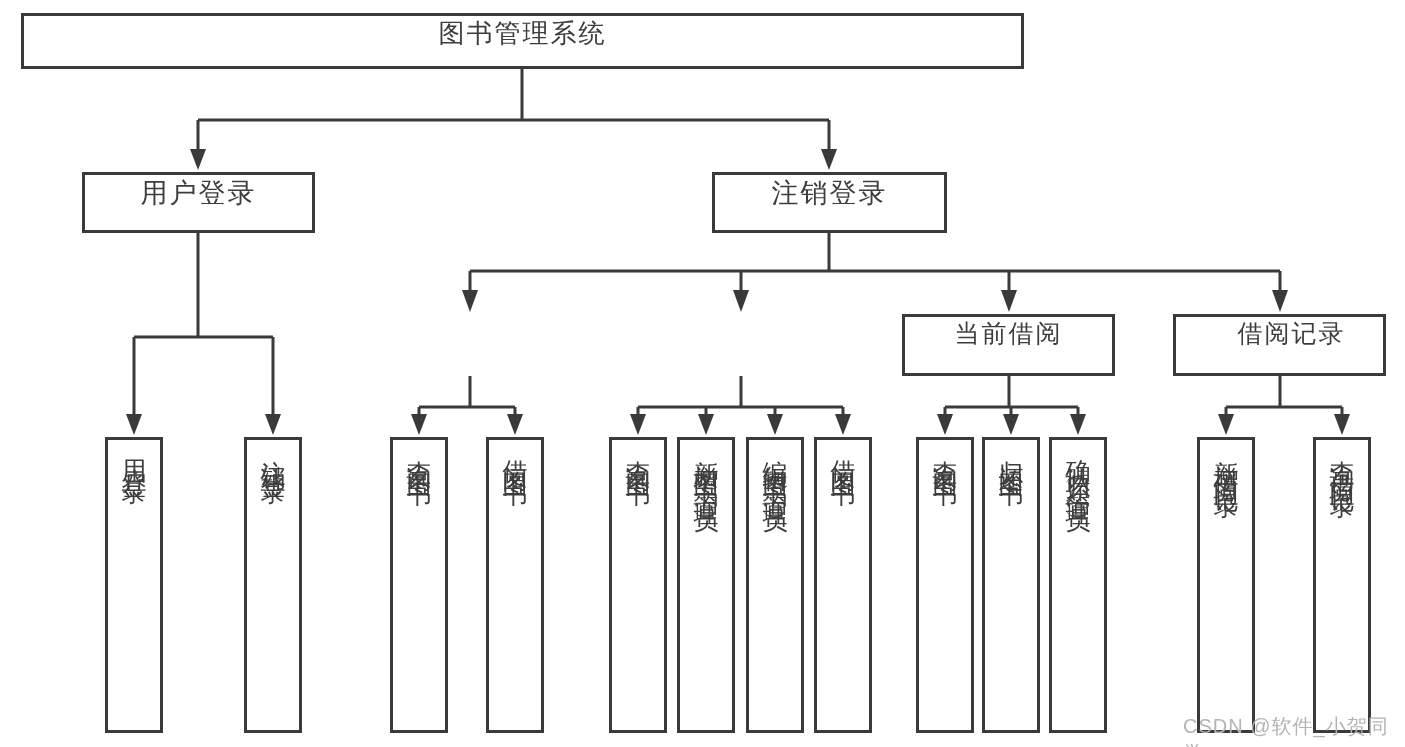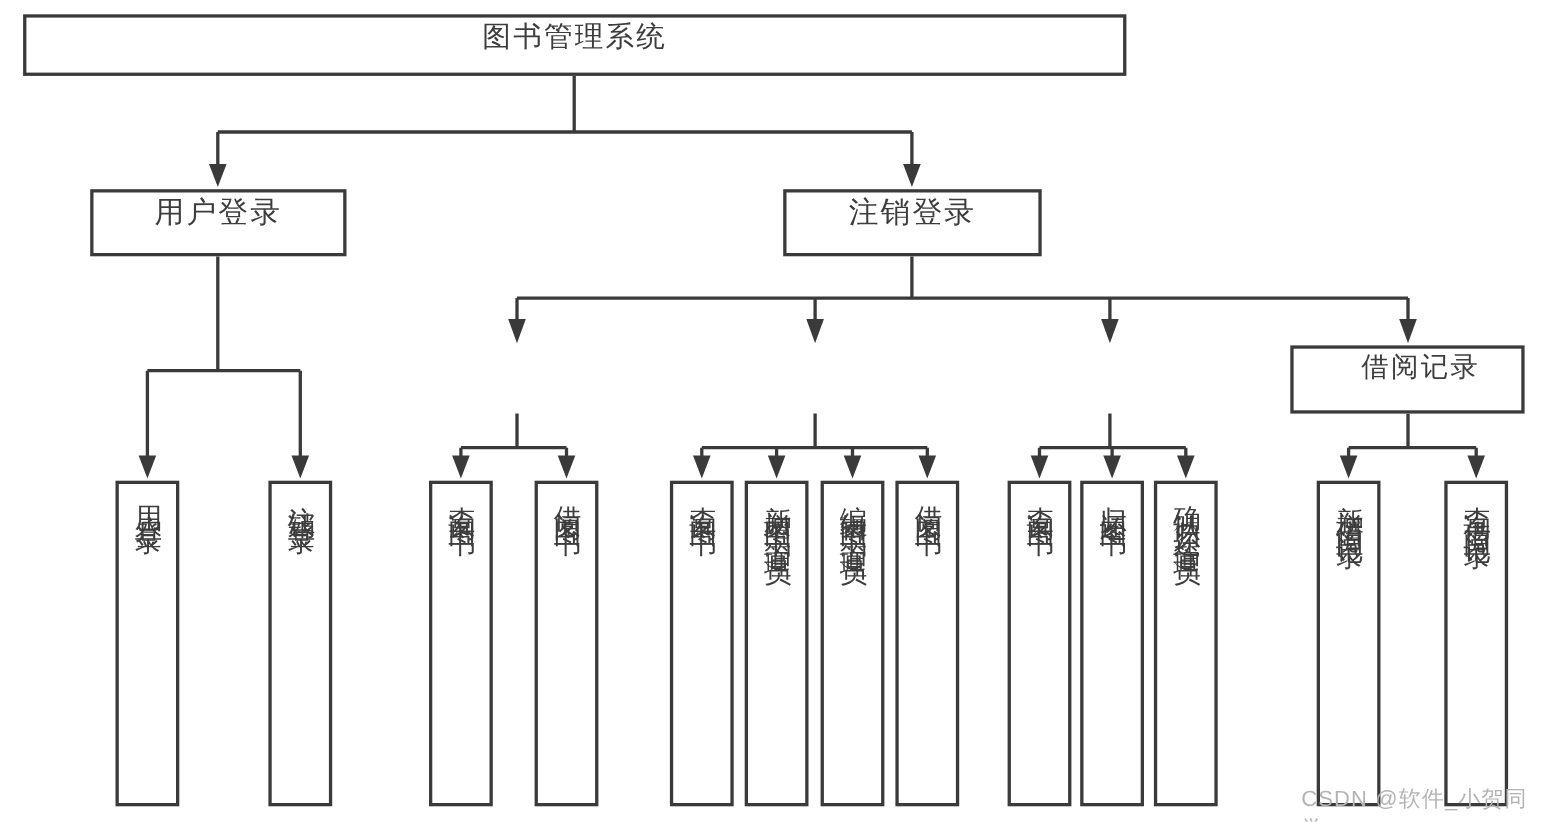--- a/index.html
+++ b/index.html
@@ -89,20 +89,23 @@
     <span>图书管理系统</span>
   </div>
 
   <div class="node hbox lvl2 n-login">
     <span>用户登录</span>
   </div>
   <div class="node hbox lvl2 n-mgmt">
     <span>注销登录</span>
   </div>
 
+  <div class="node hbox mid n-mid3">
+    <span>当前借阅</span>
+  </div>
   <div class="node hbox mid n-mid4">
     <span>借阅记录</span>
   </div>
 
   <div class="node leaf n-l1a">
     <span>用户登录</span>
   </div>
   <div class="node leaf n-l1b">
     <span>注销登录</span>
   </div>

